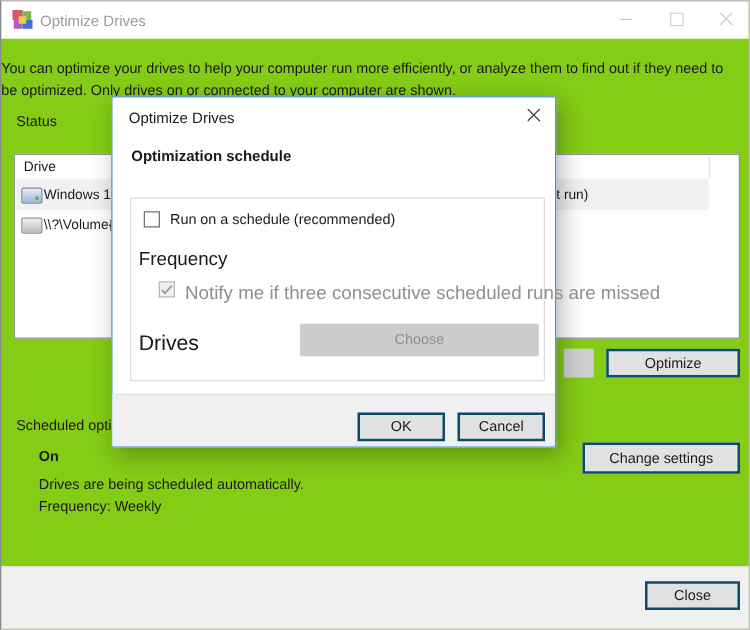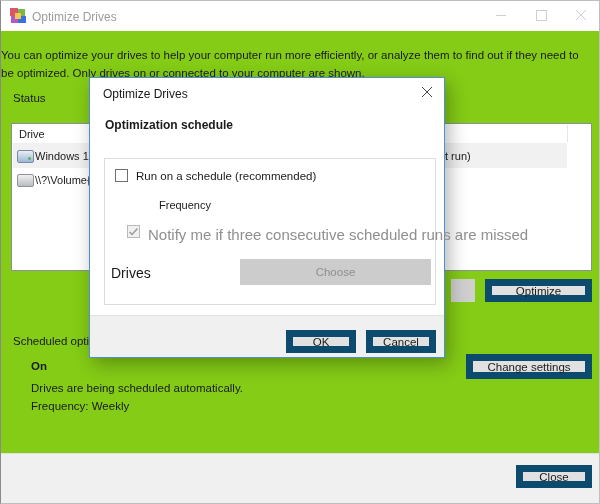--- a/index.html
+++ b/index.html
@@ -31,21 +31,21 @@
   .header-line { position:absolute; left:0; top:19px; width:555px; height:1px; background:#f0f0f0; }
   .row-hl { position:absolute; left:1px; top:20px; width:554px; height:24px; background:#f1f1f1; }
   .drive-icon { position:absolute; width:17px; height:13px; border-radius:2px; }
   .di-os { left:5px; top:26px; background:linear-gradient(#e8eef6, #9fb6d8); border:1px solid #7c8aa0; }
   .di-os::after { content:""; position:absolute; right:2px; bottom:2px; width:3px; height:3px; background:#58b058; border-radius:50%; }
   .di-vol { left:5px; top:50px; background:linear-gradient(#f0f0f0, #b9bcc2); border:1px solid #8f939a; }
   .row-text1 { position:absolute; left:23px; top:26px; font-size:11px; white-space:nowrap; }
   .row-frag { position:absolute; left:433px; top:26px; font-size:11px; white-space:nowrap; }
   .row-text2 { position:absolute; left:23px; top:50px; font-size:11px; white-space:nowrap; }
 
-  .btn { background:#e1e1e1; border:7px solid #0c4a6e; display:flex; align-items:center; justify-content:center; font-size:11.5px; color:#1a1a1a; }
+  .btn { background:#e1e1e1; border:2px solid #0c4a6e; display:flex; align-items:center; justify-content:center; font-size:11.5px; color:#1a1a1a; }
   .analyze-frag { position:absolute; left:450px; top:278px; width:24px; height:23px; background:#cfcfcf; }
   .optimize-btn { position:absolute; left:484px; top:278px; width:107px; height:23px; }
   .changeset-btn { position:absolute; left:465px; top:353px; width:126px; height:25px; }
 
   .sched-label { position:absolute; left:12px; top:334px; font-size:11.5px; white-space:nowrap; }
   .sched-on { position:absolute; left:30px; top:359px; font-weight:bold; font-size:11.5px; }
   .sched-desc { position:absolute; left:30px; top:381px; font-size:11.5px; white-space:nowrap; }
   .sched-freq { position:absolute; left:30px; top:399px; font-size:11.5px; white-space:nowrap; }
 
   .main-footer { position:absolute; left:0; top:452px; width:600px; height:52px; background:#f0f0f0; border-top:1px solid #dfdfdf; }
@@ -54,29 +54,29 @@
   
   .modal { position:absolute; left:88px; top:76px; width:356px; height:281px; background:#fff; border:1px solid #4a90d2; box-shadow:4px 6px 18px rgba(0,0,0,0.30); }
   .modal-title { position:absolute; left:13px; top:9px; font-size:12px; color:#1a1a1a; white-space:nowrap; }
   .modal-close { position:absolute; right:2px; top:2px; width:30px; height:24px; display:flex; align-items:center; justify-content:center; }
   .modal-close svg { stroke:#444; stroke-width:1; fill:none; }
   .modal-heading { position:absolute; left:15px; top:40px; font-size:12px; font-weight:bold; white-space:nowrap; }
   .groupbox { position:absolute; left:14px; top:80px; width:332px; height:147px; border:1px solid #dcdcdc; }
   .cb { position:absolute; width:13px; height:13px; background:#fff; border:1px solid #707070; }
   .cb-run { left:10px; top:10px; }
   .cb-label-run { position:absolute; left:31px; top:11px; font-size:11.5px; white-space:nowrap; }
-  .freq-label { position:absolute; left:6px; top:40px; font-size:11px;margin-left:48px; }
+  .freq-label { position:absolute; left:6px; top:40px; font-size:15px; }
   .dropdown { position:absolute; left:135px; top:35px; width:191px; height:23px; background:#cccccc; border:1px solid #c6c6c6; display:flex; align-items:center; }
   .dropdown span { padding-left:6px; color:#8b8b8b; font-size:11.5px; }
   .dd-chevron { position:absolute; right:7px; top:8px; }
   .dd-chevron svg { stroke:#9f9f9f; stroke-width:1.2; fill:none; }
   .cb-notify { left:22px; top:66px; background:#f0f0f0; border:1px solid #b9b9b9; display:flex; align-items:center; justify-content:center; }
   .cb-notify svg { stroke:#9a9a9a; stroke-width:1.5; fill:none; }
   .cb-label-notify { position:absolute; left:43px; top:67px; font-size:15px; color:#8f8f8f; white-space:nowrap; }
-  .drives-label { position:absolute; left:6px; top:106px; font-size:14px; }
+  .drives-label { position:absolute; left:6px; top:106px; font-size:17px; }
   .choose-btn { position:absolute; left:135px; top:100px; width:191px; height:26px; background:#cccccc; border:none; color:#8f8f8f; }
   .modal-footer { position:absolute; left:0; top:237px; width:354px; height:42px; background:#f0f0f0; border-top:1px solid #e3e3e3; }
   .ok-btn { position:absolute; left:196px; top:252px; width:70px; height:23px; }
   .cancel-btn { position:absolute; left:276px; top:252px; width:70px; height:23px; }
 </style>
 </head>
 <body>
 
 <div class="window">
 

